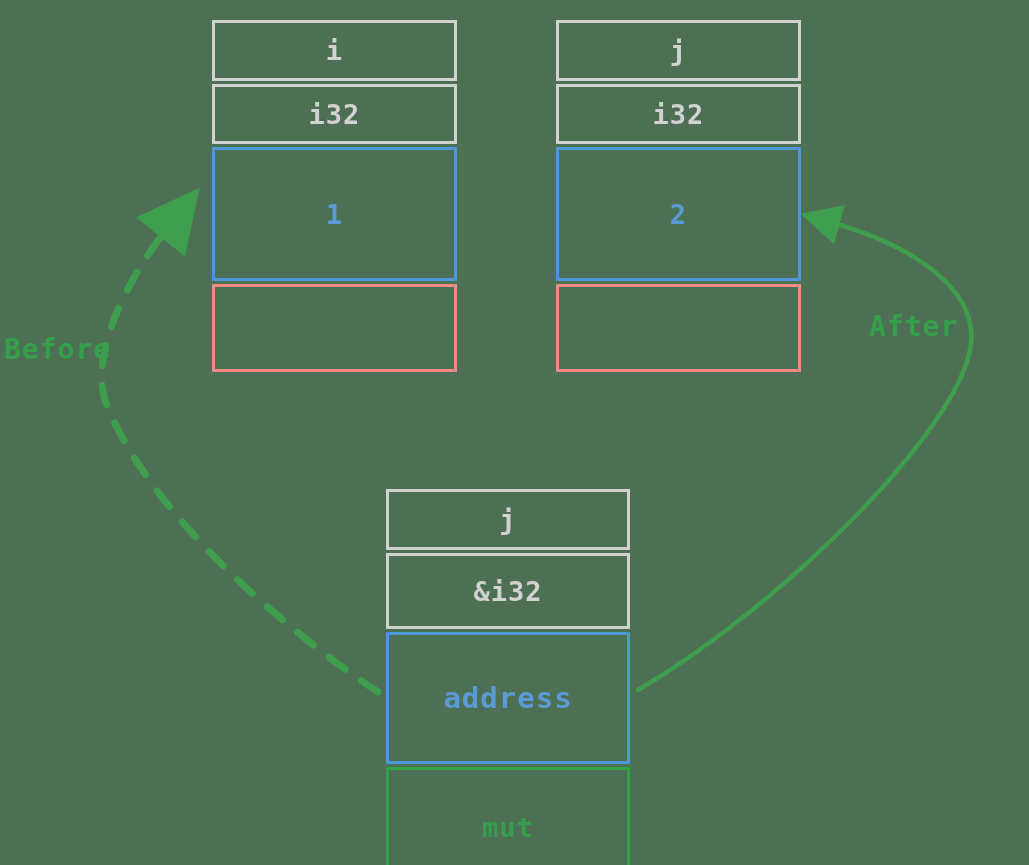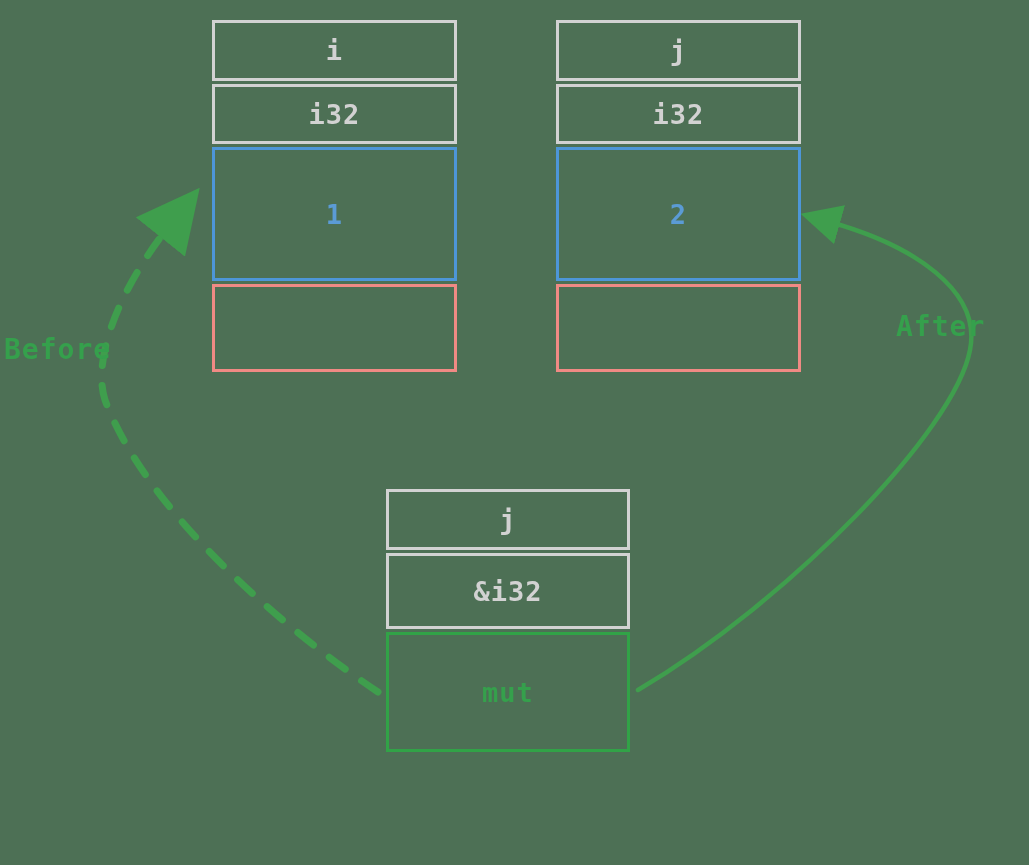--- a/index.html
+++ b/index.html
@@ -85,21 +85,21 @@
 
   .edge-label {
     position: absolute;
     color: #35a04c;
     font-size: 28px;
     font-weight: bold;
     letter-spacing: 1px;
     white-space: nowrap;
   }
   #label-before { left: 4px;  top: 333px; }
-  #label-after  { left: 896px; top: 310px; }
+  #label-after  { left: 869px; top: 310px; }
 </style>
 </head>
 <body>
 
 <div id="stage">
 
   <svg class="arrow-layer" viewBox="0 0 1029 865" width="1029" height="865">
     <defs>
       <marker id="ah" markerWidth="9" markerHeight="9" refX="2.2" refY="4.5" orient="auto" markerUnits="strokeWidth">
         <path d="M 0 0 L 9 4.5 L 0 9 z" fill="#3f9e4d"></path>
@@ -121,19 +121,20 @@
   <div class="vtable" id="table-j">
     <div class="cell name r0">j</div>
     <div class="cell type r1">i32</div>
     <div class="cell value r2">2</div>
     <div class="cell empty r3"></div>
   </div>
 
   <div class="vtable" id="table-jref">
     <div class="cell name r0">j</div>
     <div class="cell type r1">&amp;i32</div>
+    <div class="cell value wide r2">address</div>
     <div class="cell mutbox r3">mut</div>
   </div>
 
   <div class="edge-label" id="label-before">Before</div>
   <div class="edge-label" id="label-after">After</div>
 
 </div>
 
 </body></html>

